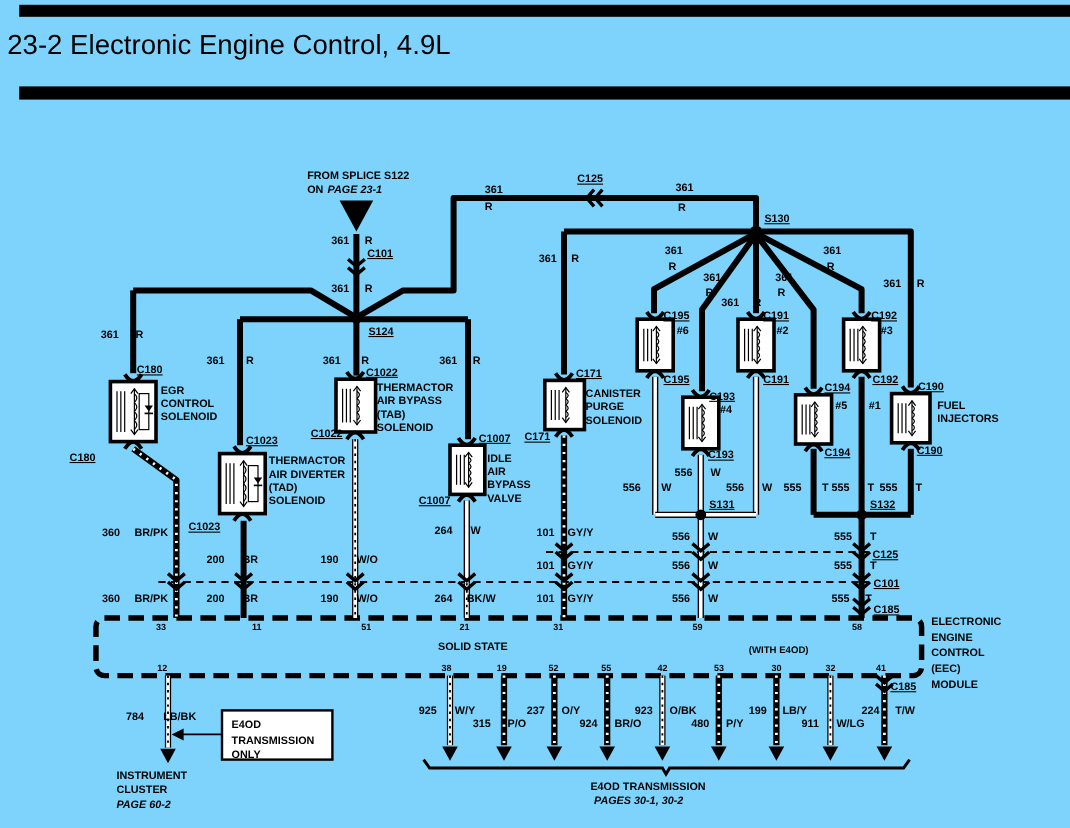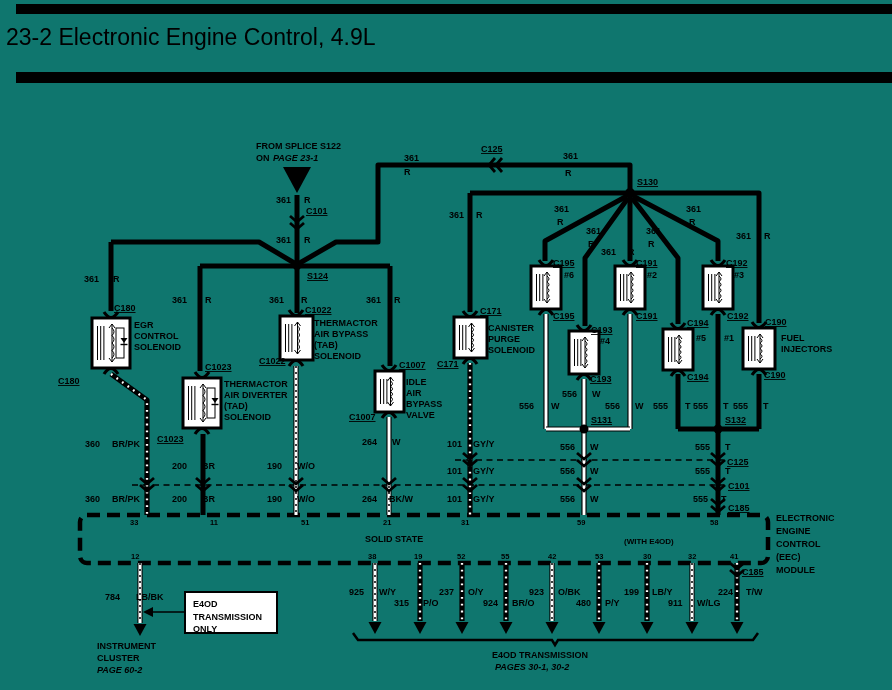--- a/index.html
+++ b/index.html
@@ -1,16 +1,16 @@
 <!DOCTYPE html>
 <html><head>
 <meta charset="utf-8">
 <style>
   html,body{margin:0;padding:0;background:#fff;}
-  #page{position:relative;width:892px;height:690px;background:#0f766e;overflow:hidden;
+  #page{position:relative;width:892px;height:690px;background:#7dd3fc;overflow:hidden;
         font-family:"Liberation Sans",sans-serif;}
   #title{position:absolute;left:6px;top:24px;font-size:23px;color:#000;
          font-family:"Liberation Sans",sans-serif;white-space:nowrap;}
   svg{position:absolute;left:0;top:0;}
   svg text{font-family:"Liberation Sans",sans-serif;fill:#000;}
 </style>
 </head>
 <body>
 
 <div id="page">

